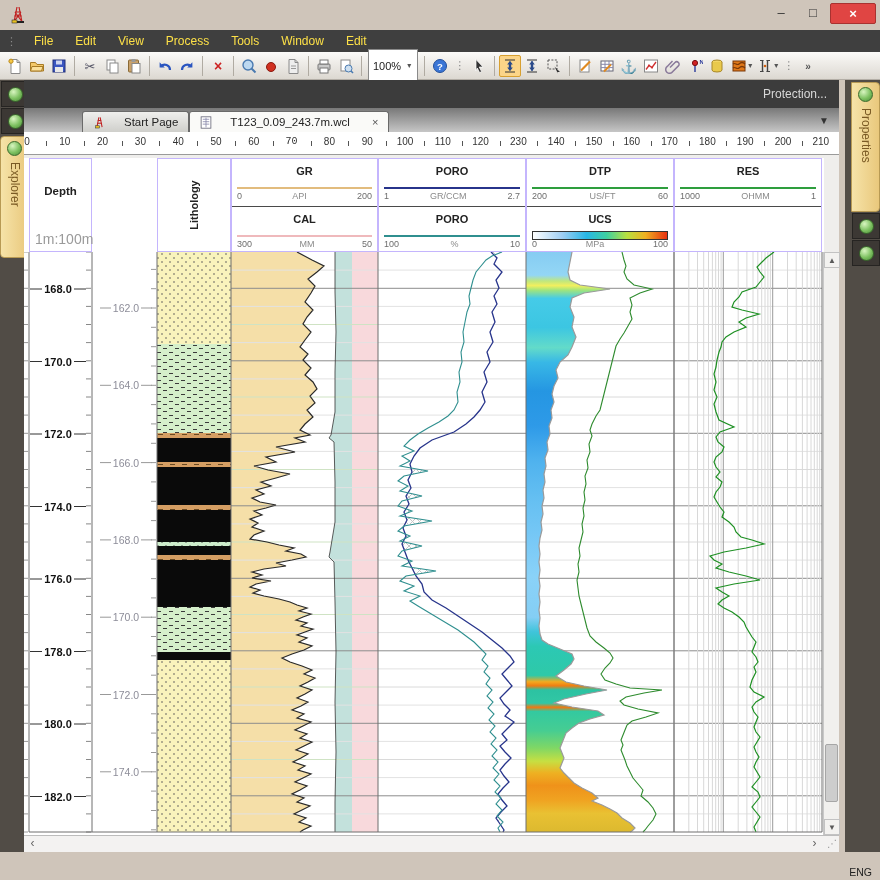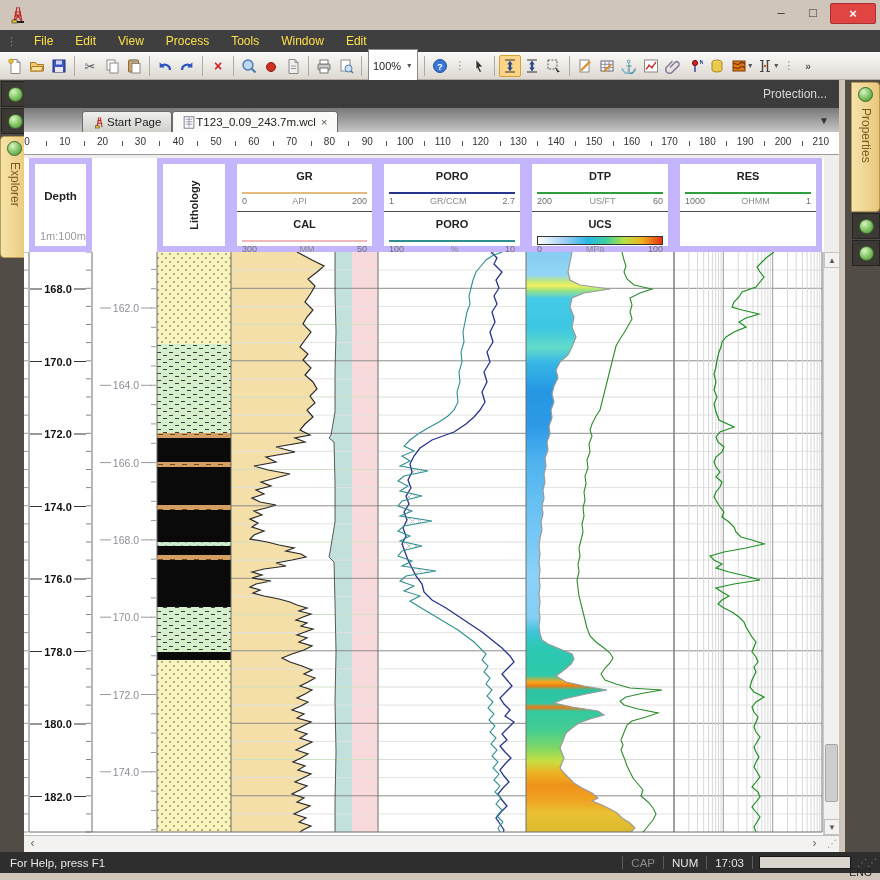--- a/index.html
+++ b/index.html
@@ -38,40 +38,40 @@
   .orb{width:15px;height:15px;border-radius:50%;background:radial-gradient(circle at 35% 30%,#d8f5c0,#7cc060 55%,#4a8a38);border:1px solid #3a6a2c;}
   .sidetab{width:29px;background:linear-gradient(90deg,#f6e3a8,#e9c87c);border:1px solid #b89a54;border-radius:4px 0 0 4px;
            display:flex;flex-direction:column;align-items:center;padding-top:4px;gap:6px;}
   .sidestrip.right .sidetab{border-radius:0 4px 4px 0;}
   .vtext{writing-mode:vertical-rl;font-size:12px;color:#7a5a24;}
   
   .mid{position:absolute;left:24px;top:80px;width:815px;height:772px;background:#efeeec;}
   .protection{position:absolute;left:0;top:0;width:815px;height:28px;background:#3c3c3c;
               color:#d8d8d8;font-size:12px;text-align:right;line-height:28px;padding-right:12px;}
   .tabrow{position:absolute;left:0;top:28px;width:815px;height:24px;background:linear-gradient(#787878,#c6c6c6);display:flex;align-items:flex-end;padding-left:58px;}
-  .tab{height:21px;display:flex;align-items:center;gap:1px;padding:0 10px;font-size:11.5px;color:#222;
+  .tab{height:21px;display:flex;align-items:center;gap:18px;padding:0 10px;font-size:11.5px;color:#222;
        border:1px solid #6a6a6a;border-bottom:none;border-radius:3px 3px 0 0;background:linear-gradient(#efefed,#cfcfcb);}
   .tab.active{background:#fafaf8;}
   .tabclose{color:#555;font-size:11px;padding-left:4px;}
   .tabdrop{position:absolute;right:10px;top:7px;color:#333;font-size:10px;}
   .ruler{position:absolute;left:0;top:52px;width:815px;height:23px;background:#fff;border-bottom:1px solid #9a9a9a;overflow:hidden;}
   .rnum{position:absolute;top:4px;transform:translateX(-50%);font-size:10px;color:#333;}
   .rtick{position:absolute;top:9px;width:1px;height:5px;background:#555;}
   
   .headerrow{position:absolute;left:0;top:78px;width:800px;height:94px;background:#fff;}
-  .hcell{position:absolute;top:0;height:94px;border:6px solid #c4b5fd;background:#fff;}
+  .hcell{position:absolute;top:0;height:94px;border:1px solid #c4b5fd;background:#fff;}
   .hhalf{position:absolute;left:0;width:100%;height:47px;}
   .hhalf.bot{top:47px;border-top:1px solid #4a4a4a;}
   .htitle{text-align:center;font-size:11px;font-weight:bold;color:#222;margin-top:6px;}
   .hline{position:absolute;left:5px;right:5px;top:28px;height:2px;}
   .hgrad{position:absolute;left:5px;right:5px;top:24px;height:9px;border:1px solid #333;}
   .hvals{position:absolute;left:5px;right:5px;top:32px;display:flex;justify-content:space-between;font-size:9px;color:#8a8a8a;}
   .hvals .v{color:#6e6e6e;}
   .depthtitle{text-align:center;font-size:11.5px;font-weight:bold;color:#222;margin-top:26px;}
-  .depthscale{position:absolute;left:5px;bottom:4px;font-size:11px;color:#9a9a9a;}
+  .depthscale{position:absolute;left:5px;bottom:4px;font-size:14px;color:#9a9a9a;}
   .lithotitle{position:absolute;left:50%;top:50%;transform:translate(-50%,-50%) rotate(180deg);
               writing-mode:vertical-rl;font-size:11px;font-weight:bold;color:#222;}
   
   .logarea{position:absolute;left:0;top:172px;width:815px;height:583px;background:#fff;}
   .vscroll{position:absolute;left:799px;top:0;width:16px;height:583px;background:#f1f0ee;border-left:1px solid #c8c8c8;}
   .varrow{width:16px;height:16px;background:#f3f2f0;border:1px solid #c2c2c2;color:#5a5a5a;font-size:8px;text-align:center;line-height:15px;}
   .varrow.down{position:absolute;bottom:0;}
   .vthumb{position:absolute;left:1px;top:492px;width:13px;height:58px;background:#cdcdcd;border:1px solid #a6a6a6;border-radius:2px;}
   .hscroll{position:absolute;left:0;top:755px;width:815px;height:17px;background:#f3f2f1;border-top:1px solid #bcbcbc;}
   .harrow{position:absolute;top:0;width:17px;height:16px;color:#666;font-size:12px;text-align:center;line-height:15px;}
@@ -379,33 +379,33 @@
         <span class="rnum" style="left: 78.6px;">20</span>
         <span class="rtick" style="left: 97.5px;"></span>
         <span class="rnum" style="left: 116.4px; text-align: right;">30</span>
         <span class="rtick" style="left: 135.3px;"></span>
         <span class="rnum" style="left: 154.2px;">40</span>
         <span class="rtick" style="left: 173.1px;"></span>
         <span class="rnum" style="left: 192px;">50</span>
         <span class="rtick" style="left: 210.9px;"></span>
         <span class="rnum" style="left: 229.8px;">60</span>
         <span class="rtick" style="left: 248.7px;"></span>
-        <span class="rnum" style="left: 267.6px;">70</span>
+        <span class="rnum" style="left: 267.6px; font-family: Liberation Mono, monospace;">70</span>
         <span class="rtick" style="left: 286.5px;"></span>
         <span class="rnum" style="left: 305.4px;">80</span>
         <span class="rtick" style="left: 324.3px;"></span>
         <span class="rnum" style="left: 343.2px;">90</span>
         <span class="rtick" style="left: 362.1px;"></span>
         <span class="rnum" style="left: 381px;">100</span>
         <span class="rtick" style="left: 399.9px;"></span>
         <span class="rnum" style="left: 418.8px;">110</span>
         <span class="rtick" style="left: 437.7px;"></span>
         <span class="rnum" style="left: 456.6px;">120</span>
         <span class="rtick" style="left: 475.5px;"></span>
-        <span class="rnum" style="left: 494.4px;">130</span>
+        <span class="rnum" style="left: 494.4px;">230</span>
         <span class="rtick" style="left: 513.3px;"></span>
         <span class="rnum" style="left: 532.2px;">140</span>
         <span class="rtick" style="left: 551.1px;"></span>
         <span class="rnum" style="left: 570px;">150</span>
         <span class="rtick" style="left: 588.9px;"></span>
         <span class="rnum" style="left: 607.8px;">160</span>
         <span class="rtick" style="left: 626.7px;"></span>
         <span class="rnum" style="left: 645.6px;">170</span>
         <span class="rtick" style="left: 664.5px;"></span>
         <span class="rnum" style="left: 683.4px;">180</span>
@@ -832,28 +832,16 @@
         <div class="varrow down">▼</div>
       </div>
     </div>
     <div class="hscroll">
       <div class="harrow" style="left:0;">‹</div>
       <div class="harrow" style="right:16px;">›</div>
       <div class="hgrip">⋰</div>
     </div>
   </div>
 
-  <div class="statusbar">
-    <div class="sleft">For Help, press F1</div>
-    <div class="ssep"></div>
-    <div class="sitem dim">CAP</div>
-    <div class="ssep"></div>
-    <div class="sitem">NUM</div>
-    <div class="ssep"></div>
-    <div class="sitem">17:03</div>
-    <div class="ssep"></div>
-    <div class="sprog"></div>
-    <div class="sgrip">⋰⋰</div>
-  </div>
   <div class="bottomframe">
     <div class="englabel">ENG</div>
   </div>
 </div>
 
 </body></html>

